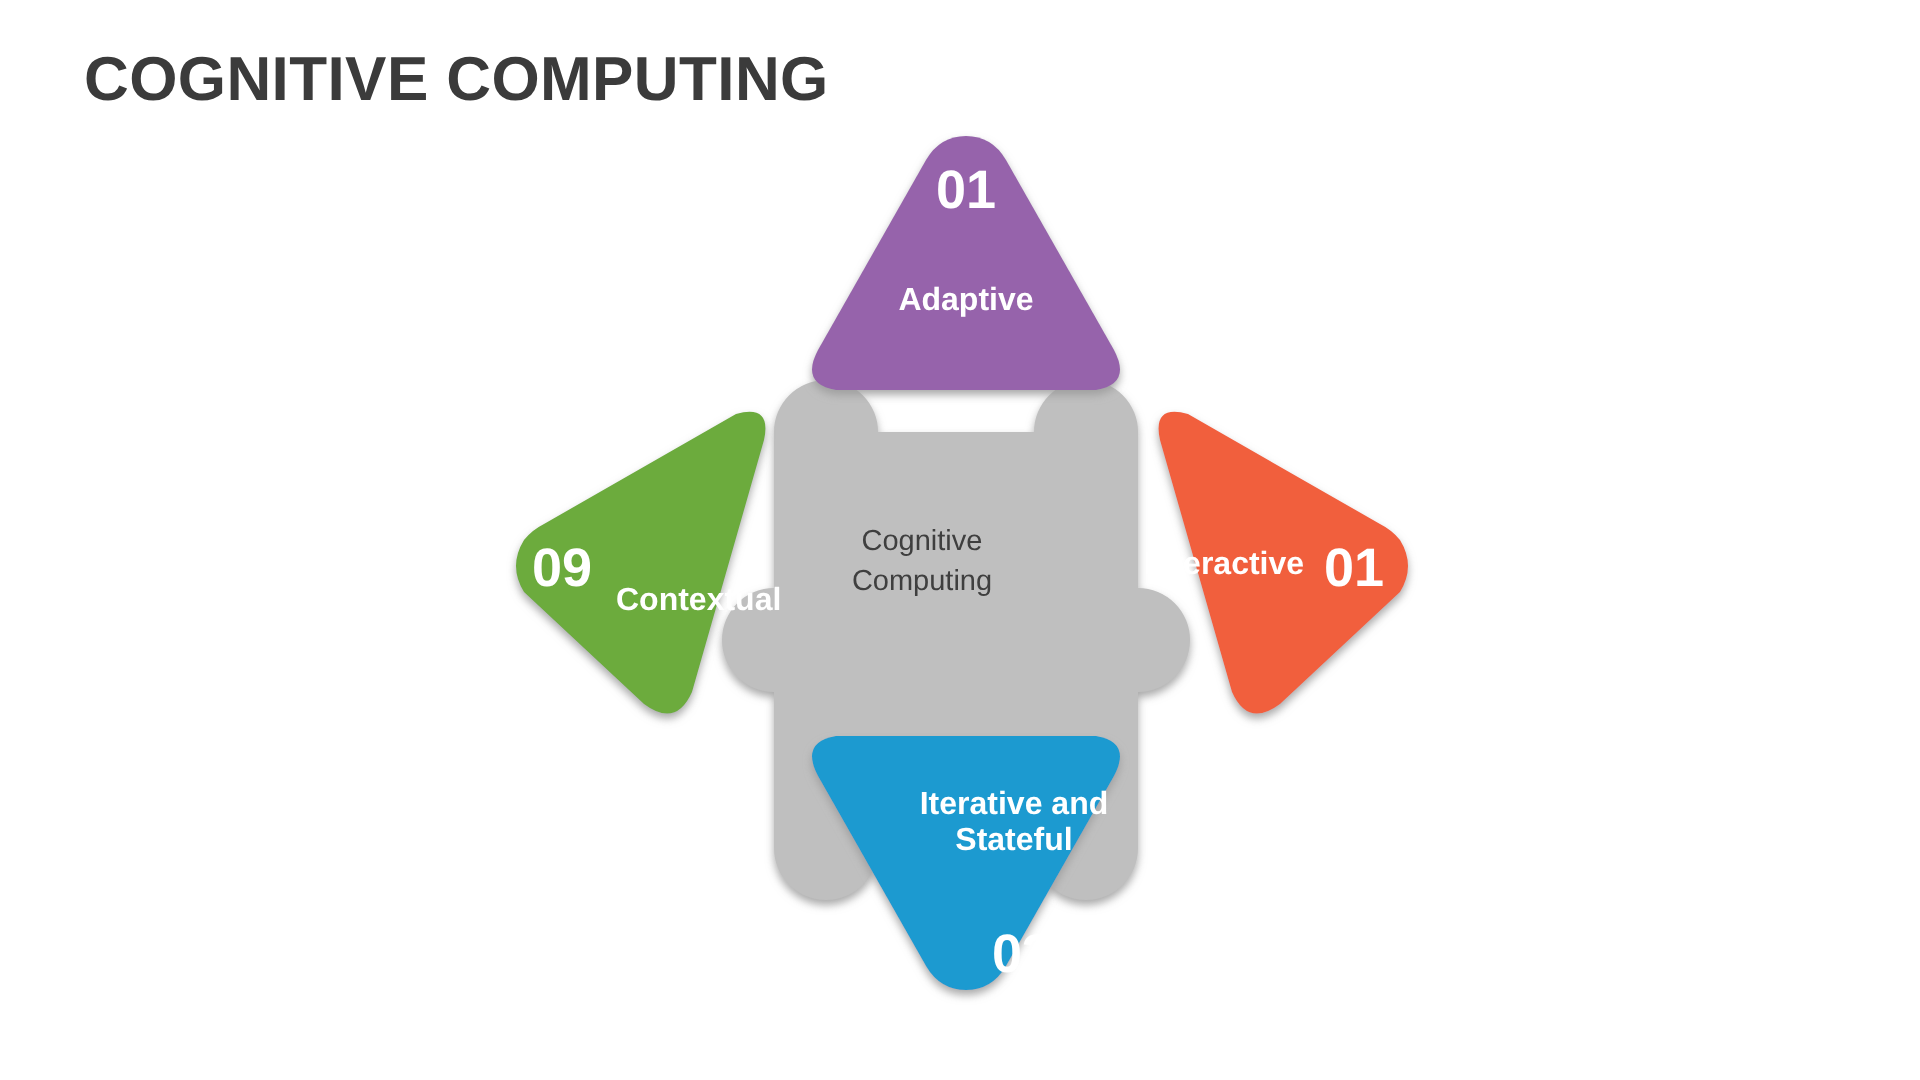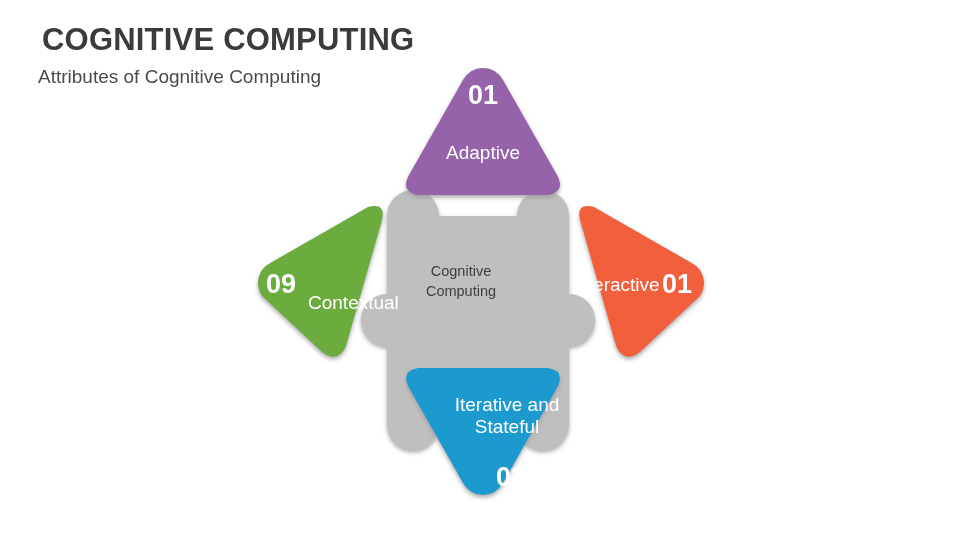--- a/index.html
+++ b/index.html
@@ -64,21 +64,21 @@
 
   
   .lbl {
     position: absolute;
     color: #ffffff;
     font-family: "Liberation Sans", sans-serif;
     text-align: center;
     line-height: 1.15;
     white-space: nowrap;
   }
-  .lbl-name { font-size: 19px; font-weight: normal; }
+  .lbl-name { font-size: 16px; font-weight: bold; }
   .lbl-num  { font-size: 27px;   font-weight: bold; }
 
   
   .n01-num  { left: 450px; top: 80px;  width: 66px; }
   .n01-name { left: 430px; top: 142px; width: 106px; }
 
   
   .n02-name { left: 572px; top: 274px; width: 80px; text-align: left; }
   .n02-num  { left: 662px; top: 269px; width: 40px; text-align: left; }
 
@@ -104,21 +104,20 @@
   }
   .hub-text span { display: block; }
 </style>
 </head>
 <body>
 
 <div class="slide">
 
   <div class="heading">
     <h1 class="slide-title">COGNITIVE COMPUTING</h1>
-    <p class="slide-subtitle">Attributes of Cognitive Computing</p>
   </div>
 
   <div class="diagram">
     <svg viewBox="0 0 960 540" xmlns="http://www.w3.org/2000/svg">
       <defs>
         <filter id="softShadow" x="-30%" y="-30%" width="160%" height="160%">
           <feDropShadow dx="0" dy="2.5" stdDeviation="2.2" flood-color="#9a9a9a" flood-opacity="0.85"></feDropShadow>
         </filter>
       </defs>
 

